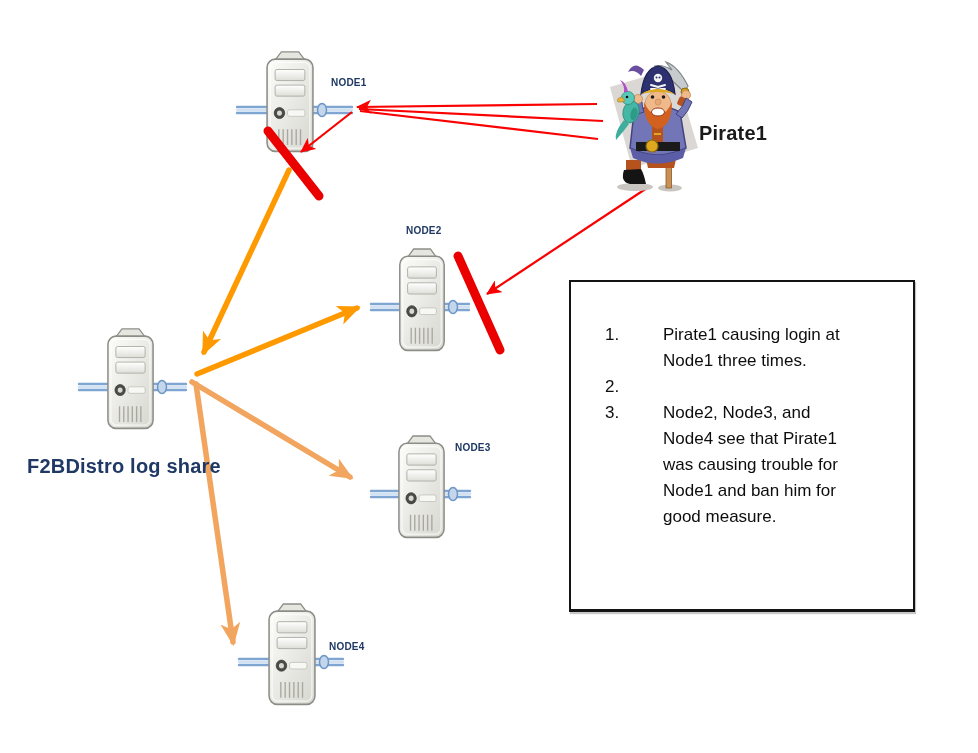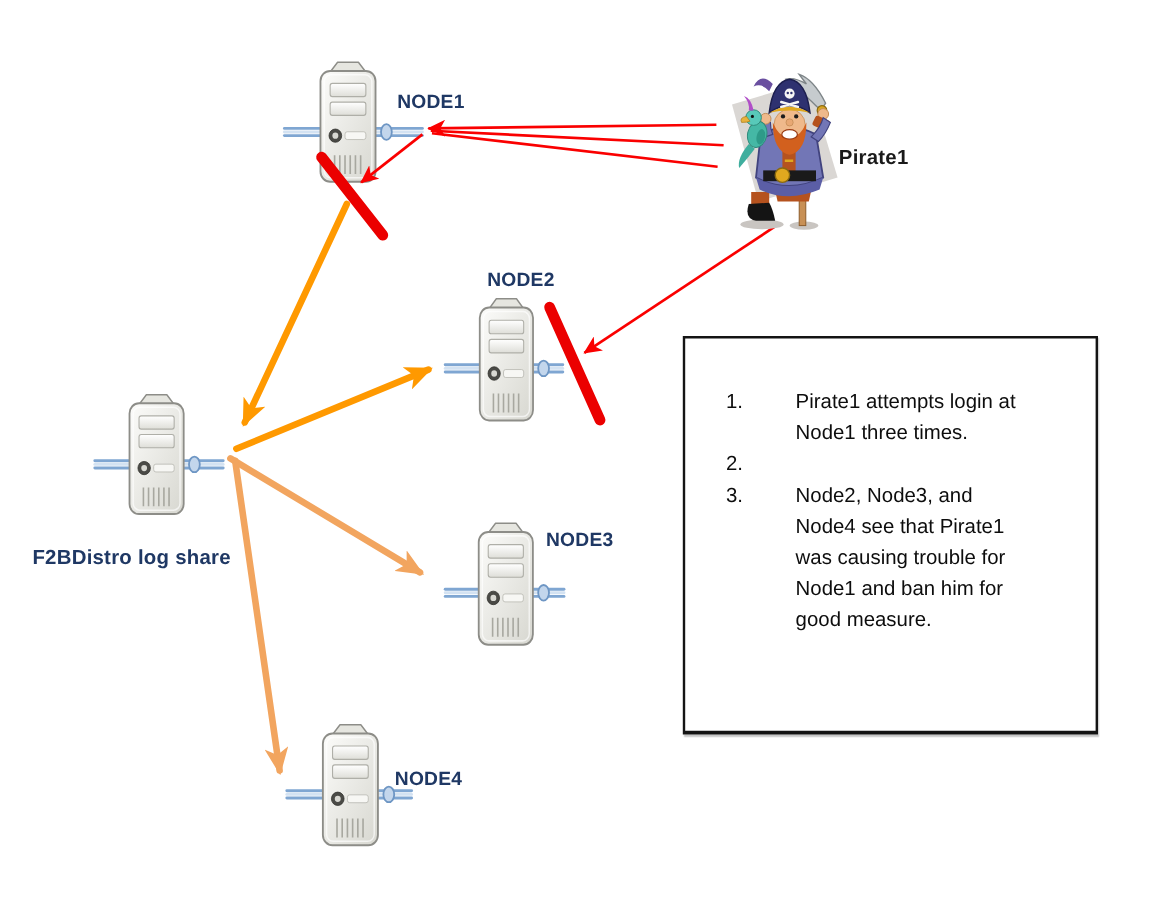--- a/index.html
+++ b/index.html
@@ -2,24 +2,24 @@
 <html><head>
 <meta charset="utf-8">
 <style>
   html,body{margin:0;padding:0;background:#ffffff;}
   .canvas{
     position:relative;width:978px;height:753px;background:#ffffff;overflow:hidden;
     font-family:"Liberation Sans",sans-serif;
   }
   .canvas svg.layer{position:absolute;left:0;top:0;}
   .node-label{
-    position:absolute;font-weight:bold;font-size:16px;color:#1F3864;letter-spacing:.2px;
+    position:absolute;font-weight:bold;font-size:10px;color:#1F3864;letter-spacing:.2px;
     white-space:nowrap;
   }
-  .big-label{font-size:17px;}
+  .big-label{font-size:20px;}
   .pirate-label{color:#1A1A1A;}
   .legend-box{
     position:absolute;left:569px;top:280px;width:346px;height:332px;
     background:#ffffff;border:2px solid #141414;border-bottom-width:3px;
     box-sizing:border-box;padding:40px 16px 0 34px;
     box-shadow:1px 2px 1px rgba(0,0,0,0.22);
   }
   .legend-item{display:flex;font-size:17px;line-height:26px;color:#0d0d0d;}
   .legend-item .num{flex:0 0 58px;}
   .legend-item .txt{white-space:pre-line;}
@@ -183,21 +183,21 @@
   <div class="node-label" style="left:331px;top:77px">NODE1</div>
   <div class="node-label" style="left:406px;top:225px">NODE2</div>
   <div class="node-label" style="left:455px;top:442px">NODE3</div>
   <div class="node-label" style="left:329px;top:641px">NODE4</div>
   <div class="node-label big-label" style="left:27px;top:455px">F2BDistro log share</div>
   <div class="node-label big-label pirate-label" style="left:699px;top:122px">Pirate1</div>
 
   <div class="legend-box">
     <div class="legend-item">
       <span class="num">1.</span>
-      <span class="txt">Pirate1 attempts login at
+      <span class="txt">Pirate1 causing login at
 Node1 three times.</span>
     </div>
     <div class="legend-item">
       <span class="num">2.</span>
     </div>
     <div class="legend-item">
       <span class="num">3.</span>
       <span class="txt">Node2, Node3, and
 Node4 see that Pirate1
 was causing trouble for

